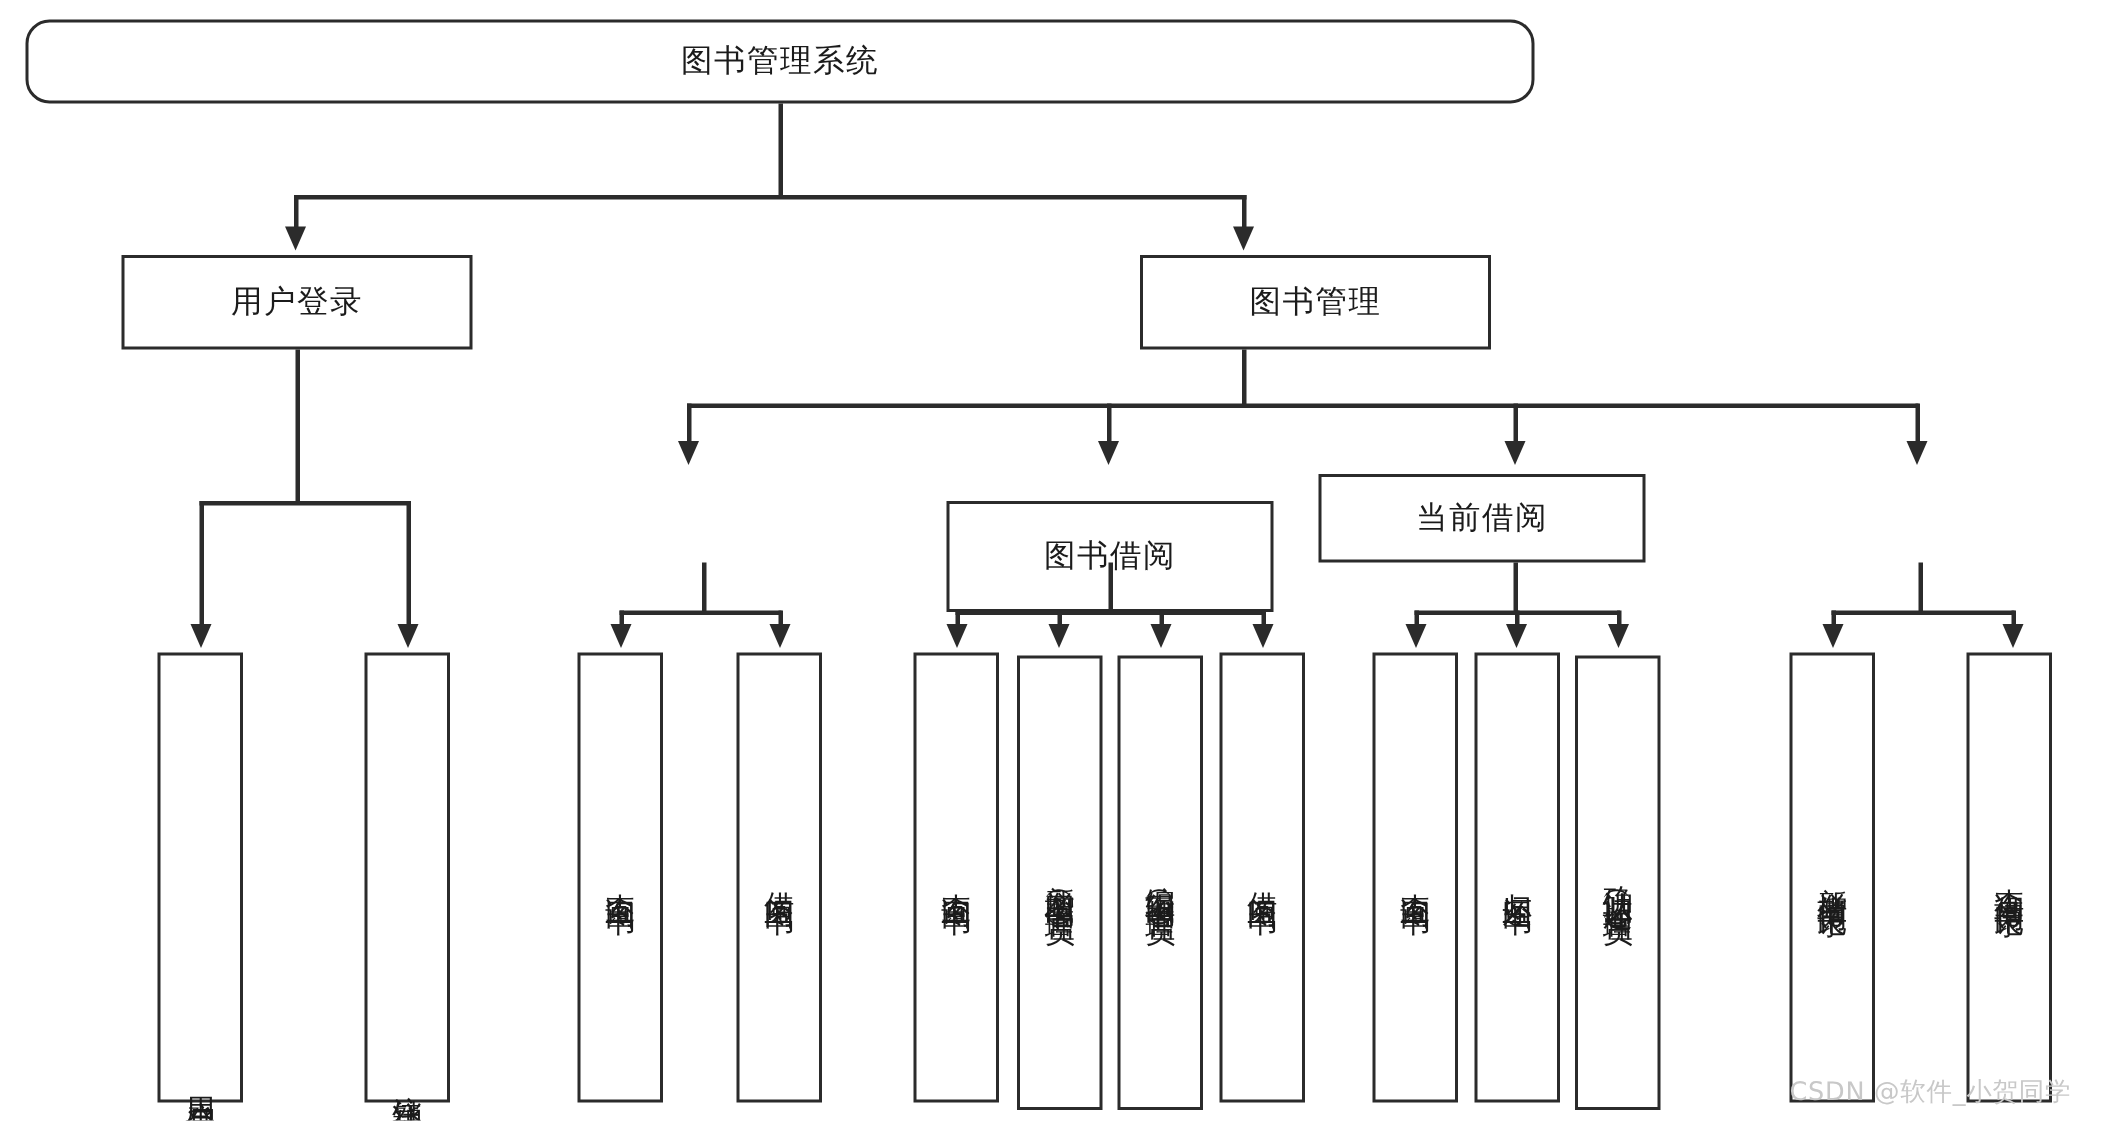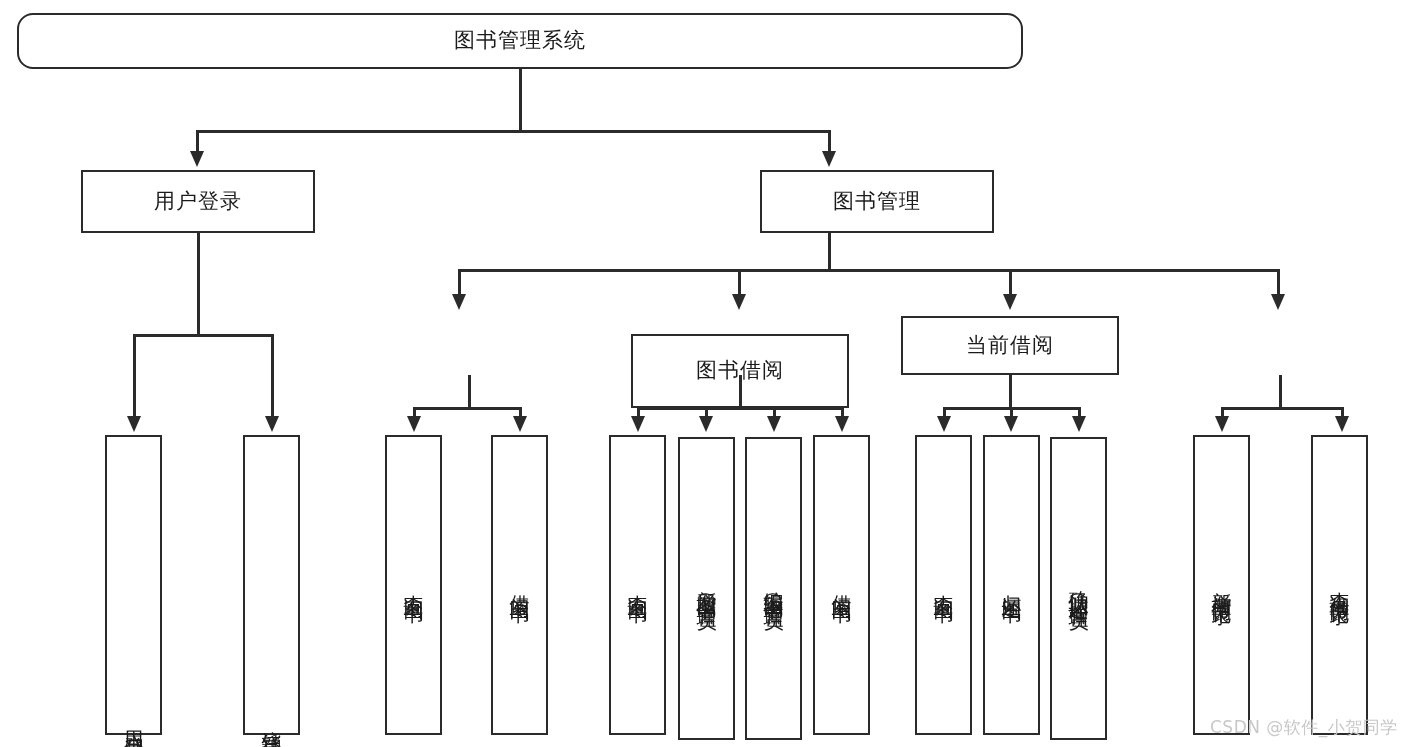--- a/index.html
+++ b/index.html
@@ -112,21 +112,21 @@
   <div class="line vline" style="left:738px;top:269px;width:2.5px;height:27px;"></div>
   <div class="arrow" style="left:732px;top:294px;"></div>
   <div class="line vline" style="left:1009px;top:269px;width:2.5px;height:27px;"></div>
   <div class="arrow" style="left:1003px;top:294px;"></div>
   <div class="line vline" style="left:1277px;top:269px;width:2.5px;height:27px;"></div>
   <div class="arrow" style="left:1271px;top:294px;"></div>
 
   <div class="node h" style="left:631px;top:334px;width:218px;height:74px;">
     <span>图书借阅</span>
   </div>
-  <div class="node h" style="left:901px;top:316px;width:218px;height:59px;">
+  <div class="node h" style="left:879px;top:316px;width:218px;height:59px;">
     <span>当前借阅</span>
   </div>
 
   <div class="line vline" style="left:468px;top:375px;width:2.5px;height:33px;"></div>
   <div class="line hline" style="left:413px;top:407px;width:108px;height:2.5px;"></div>
   <div class="line vline" style="left:413px;top:407px;width:2.5px;height:11px;"></div>
   <div class="arrow" style="left:407px;top:416px;"></div>
   <div class="line vline" style="left:519px;top:407px;width:2.5px;height:11px;"></div>
   <div class="arrow" style="left:513px;top:416px;"></div>
 
@@ -194,15 +194,15 @@
     <span class="vtext">确认归还（管理员）</span>
   </div>
 
   <div class="node v" style="left:1193px;top:435px;width:57px;height:300px;">
     <span class="vtext">新增借阅记录</span>
   </div>
   <div class="node v" style="left:1311px;top:435px;width:57px;height:300px;">
     <span class="vtext">查询借阅记录</span>
   </div>
 
-  <div class="watermark" style="left:1193px;top:716px;padding-left:17px;">CSDN @软件_小贺同学</div>
+  <div class="watermark" style="left:1193px;top:716px;">CSDN @软件_小贺同学</div>
 
 </div>
 
 </body></html>

